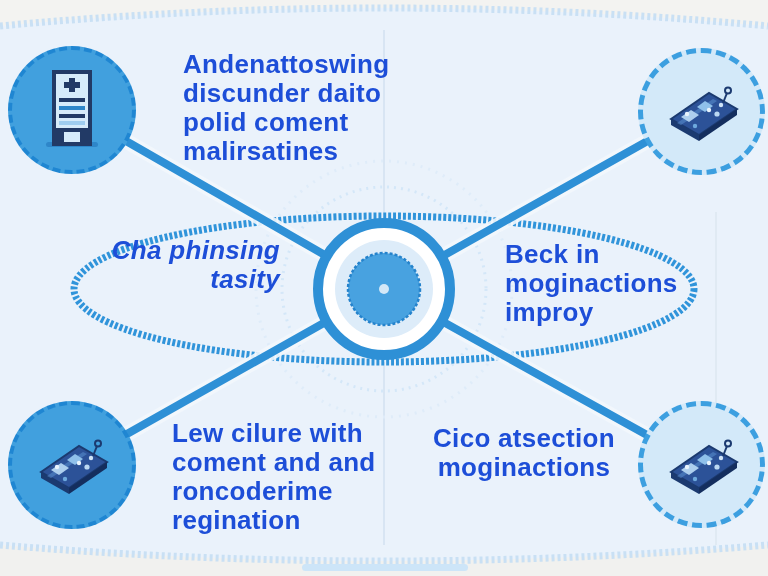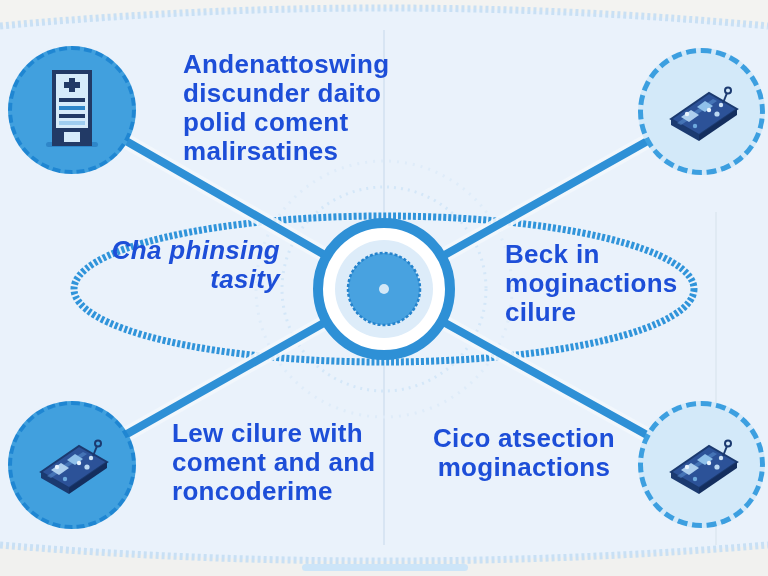--- a/index.html
+++ b/index.html
@@ -142,27 +142,28 @@
 
 
   <div class="label label-cl">
     <div>Cha phinsing</div>
     <div>tasity</div>
   </div>
 
   <div class="label label-cr">
     <div>Beck in</div>
     <div>moginactions</div>
-    <div>cilure</div>
+    <div>improy</div>
   </div>
 
   <div class="label label-bl">
     <div>Lew cilure with</div>
     <div>coment and and</div>
     <div>roncoderime</div>
+    <div>regination</div>
   </div>
 
   <div class="label label-br">
     <div>Cico atsection</div>
     <div>moginactions</div>
   </div>
 
 </div>
 
 </body></html>

